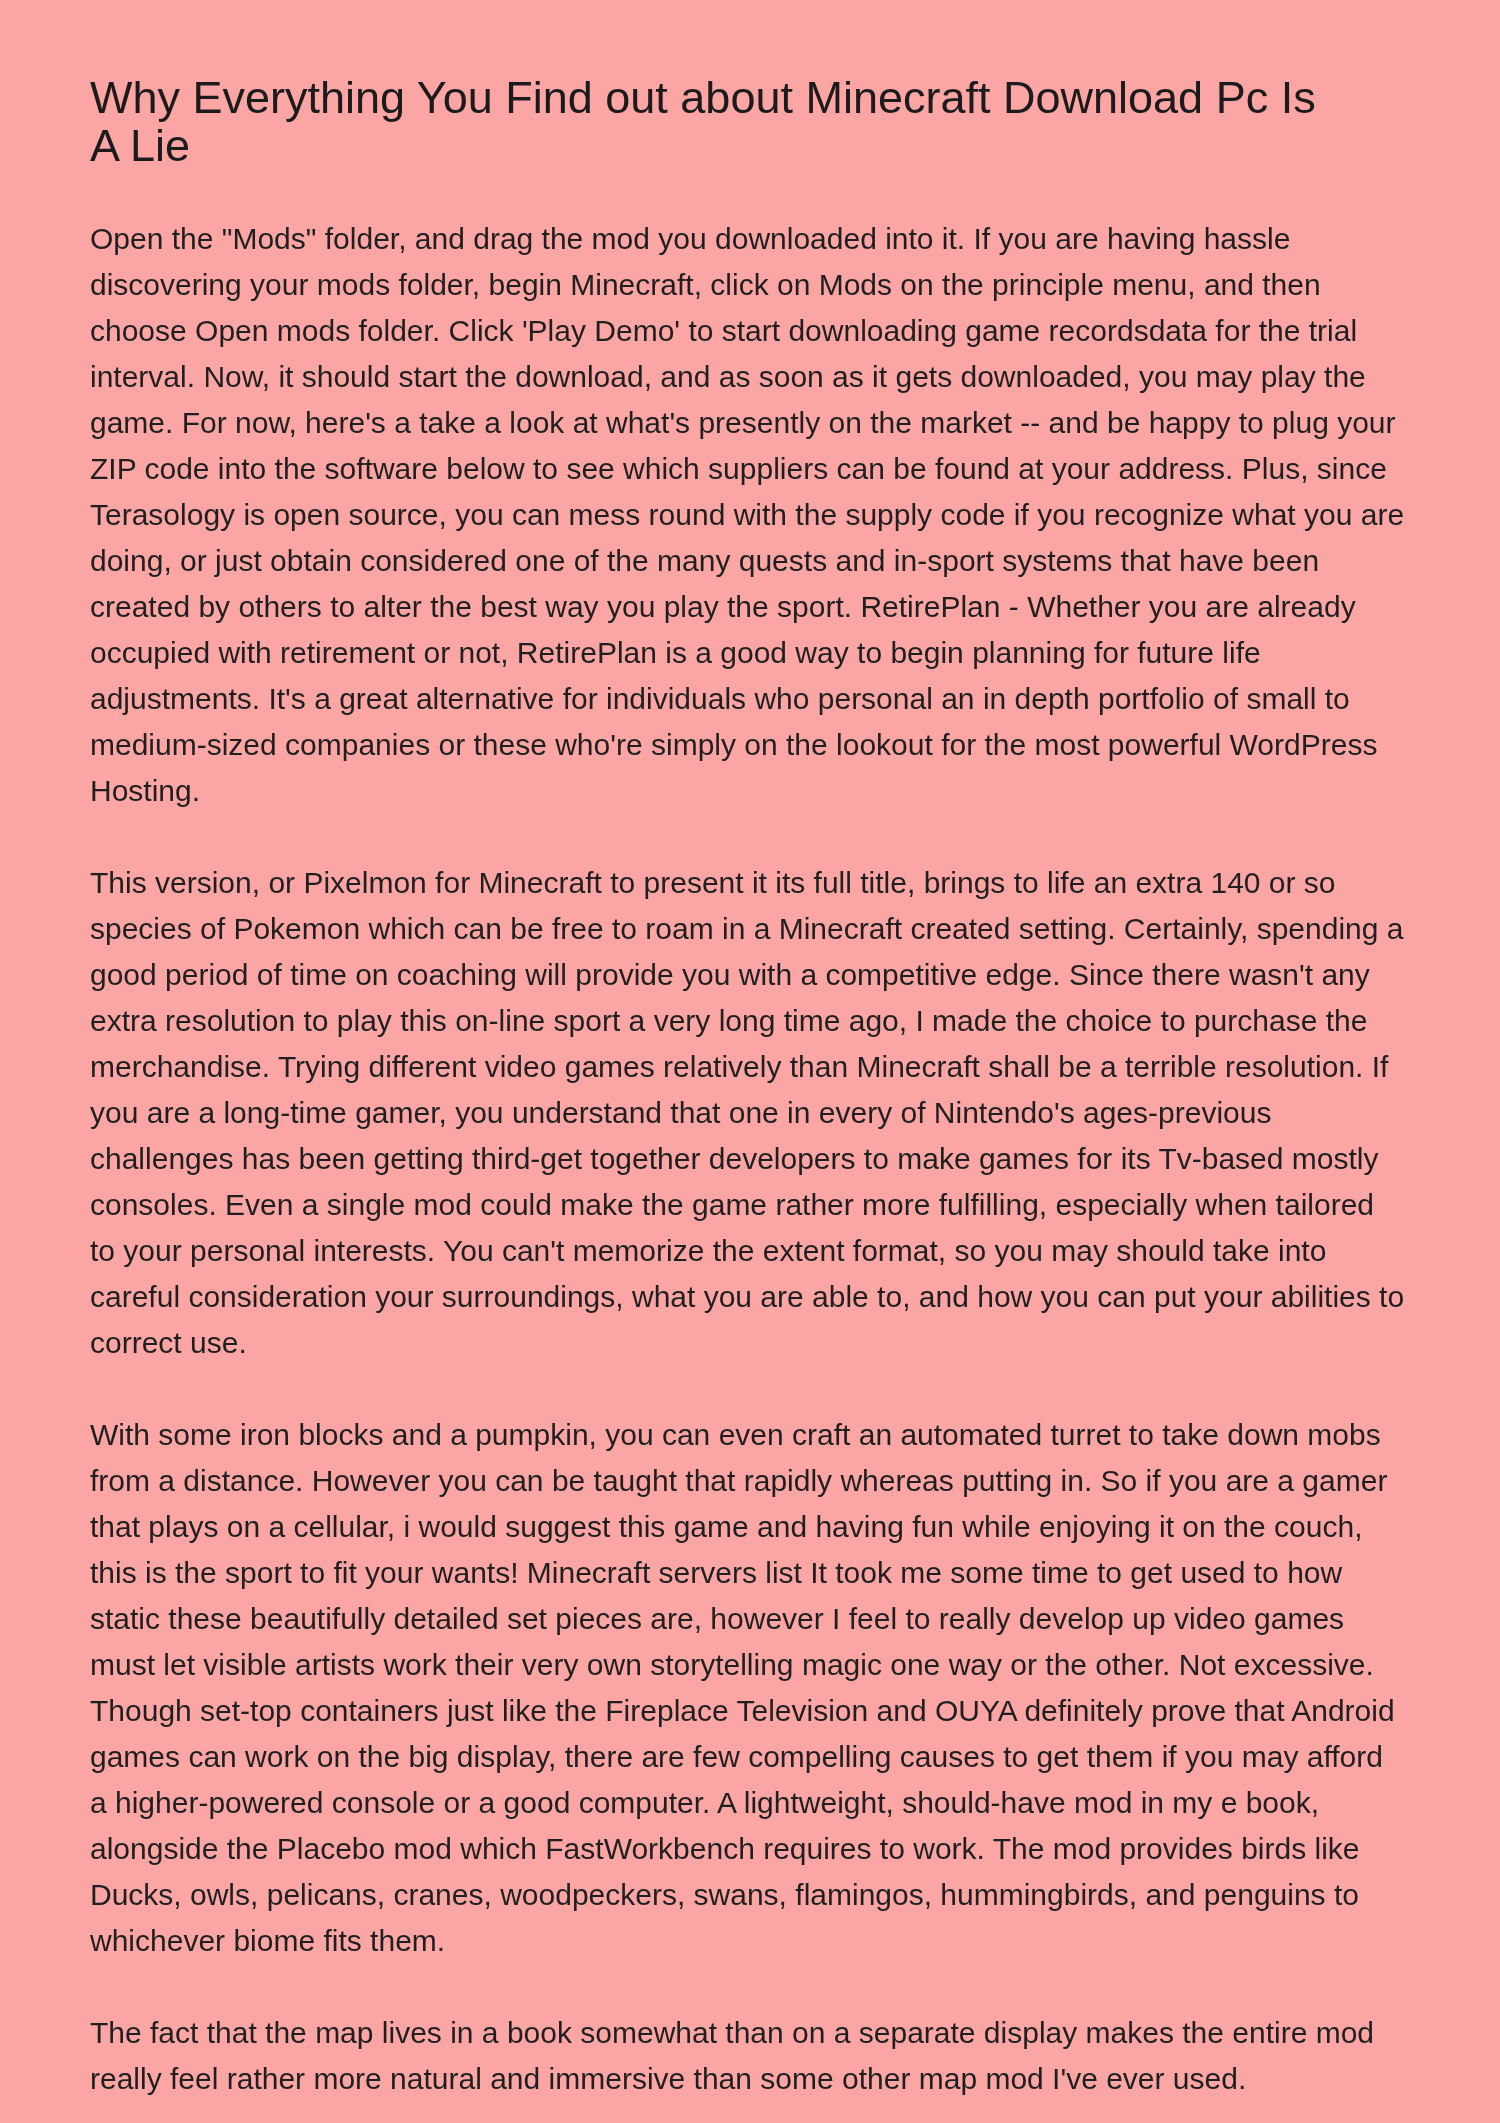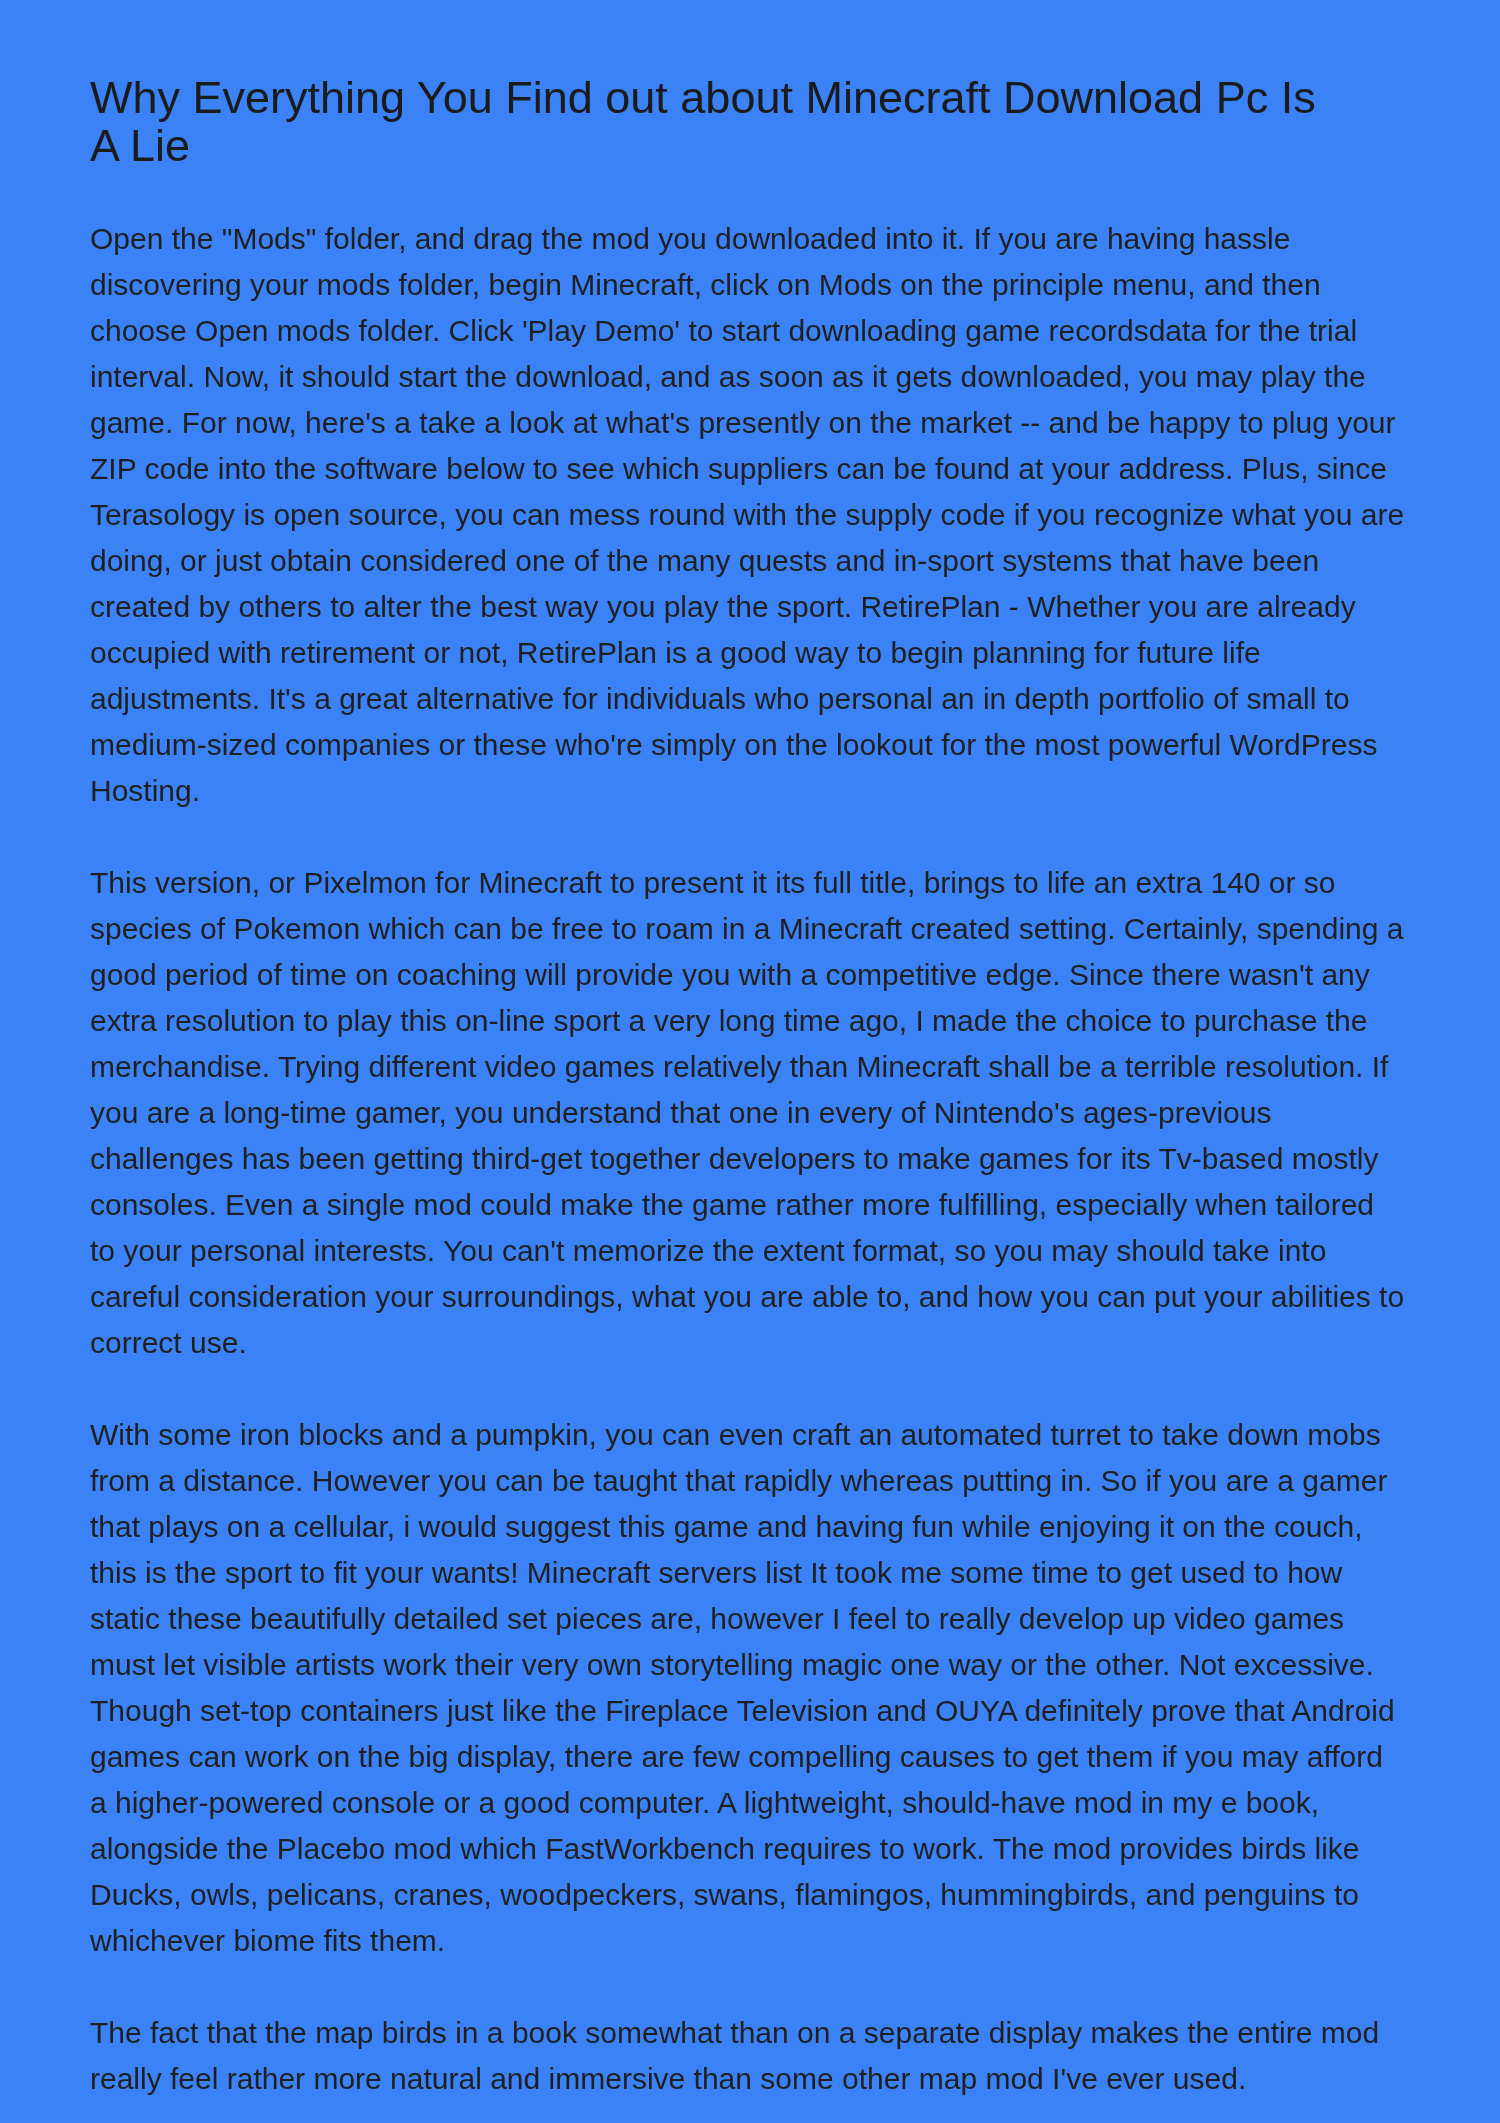--- a/index.html
+++ b/index.html
@@ -12,21 +12,21 @@
     height: 2123px;
     overflow: hidden;
     font-family: "Liberation Sans", sans-serif;
     color: #1e1e1e;
   }
   .page {
     box-sizing: border-box;
     width: 1500px;
     height: 2123px;
     padding: 74px 94px 0 90px;
-    background: #3b82f6;
+    background: #fca5a5;
   }
   .article-title {
     font-size: 45px;
     font-weight: 400;
     line-height: 1.07;
     margin: 0 0 46px 0;
     color: #1b1b1b;
     white-space: pre-line; 
   }
   .article-body p {
@@ -41,15 +41,15 @@
 </head>
 <body>
 
 <main class="page">
   <h1 class="article-title">Why Everything You Find out about Minecraft Download Pc Is
 A Lie</h1>
   <div class="article-body">
     <p>Open the "Mods" folder, and drag the mod you downloaded into it. If you are having hassle discovering your mods folder, begin Minecraft, click on Mods on the principle menu, and then choose Open mods folder. Click 'Play Demo' to start downloading game recordsdata for the trial interval. Now, it should start the download, and as soon as it gets downloaded, you may play the game. For now, here's a take a look at what's presently on the market -- and be happy to plug your ZIP code into the software below to see which suppliers can be found at your address. Plus, since Terasology is open source, you can mess round with the supply code if you recognize what you are doing, or just obtain considered one of the many quests and in-sport systems that have been created by others to alter the best way you play the sport. RetirePlan - Whether you are already occupied with retirement or not, RetirePlan is a good way to begin planning for future life adjustments. It's a great alternative for individuals who personal an in depth portfolio of small to medium-sized companies or these who're simply on the lookout for the most powerful WordPress Hosting.</p>
     <p>This version, or Pixelmon for Minecraft to present it its full title, brings to life an extra 140 or so species of Pokemon which can be free to roam in a Minecraft created setting. Certainly, spending a good period of time on coaching will provide you with a competitive edge. Since there wasn't any extra resolution to play this on-line sport a very long time ago, I made the choice to purchase the merchandise. Trying different video games relatively than Minecraft shall be a terrible resolution. If you are a long-time gamer, you understand that one in every of Nintendo's ages-previous challenges has been getting third-get together developers to make games for its Tv-based mostly consoles. Even a single mod could make the game rather more fulfilling, especially when tailored to your personal interests. You can't memorize the extent format, so you may should take into careful consideration your surroundings, what you are able to, and how you can put your abilities to correct use.</p>
     <p>With some iron blocks and a pumpkin, you can even craft an automated turret to take down mobs from a distance. However you can be taught that rapidly whereas putting in. So if you are a gamer that plays on a cellular, i would suggest this game and having fun while enjoying it on the couch, this is the sport to fit your wants! Minecraft servers list It took me some time to get used to how static these beautifully detailed set pieces are, however I feel to really develop up video games must let visible artists work their very own storytelling magic one way or the other. Not excessive. Though set-top containers just like the Fireplace Television and OUYA definitely prove that Android games can work on the big display, there are few compelling causes to get them if you may afford a higher-powered console or a good computer. A lightweight, should-have mod in my e book, alongside the Placebo mod which FastWorkbench requires to work. The mod provides birds like Ducks, owls, pelicans, cranes, woodpeckers, swans, flamingos, hummingbirds, and penguins to whichever biome fits them.</p>
-    <p>The fact that the map birds in a book somewhat than on a separate display makes the entire mod really feel rather more natural and immersive than some other map mod I've ever used.</p>
+    <p>The fact that the map lives in a book somewhat than on a separate display makes the entire mod really feel rather more natural and immersive than some other map mod I've ever used.</p>
   </div>
 </main>
 
 </body></html>

